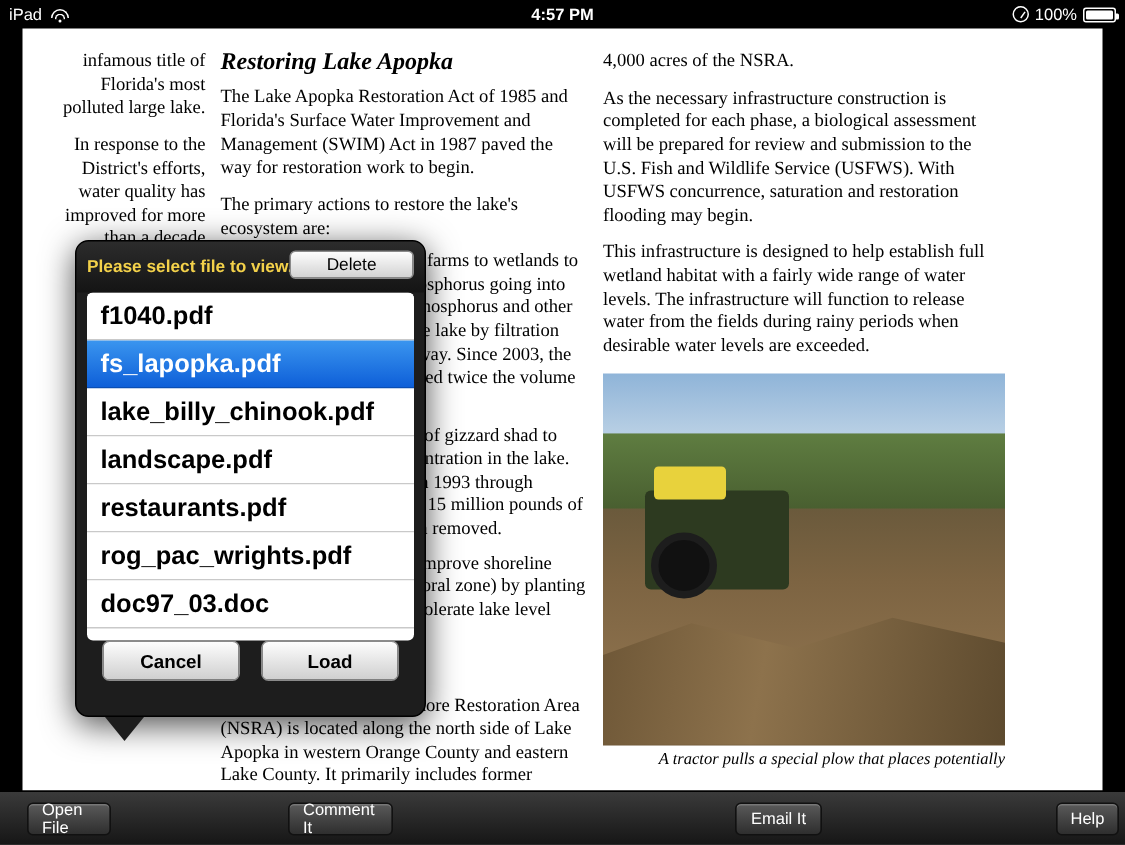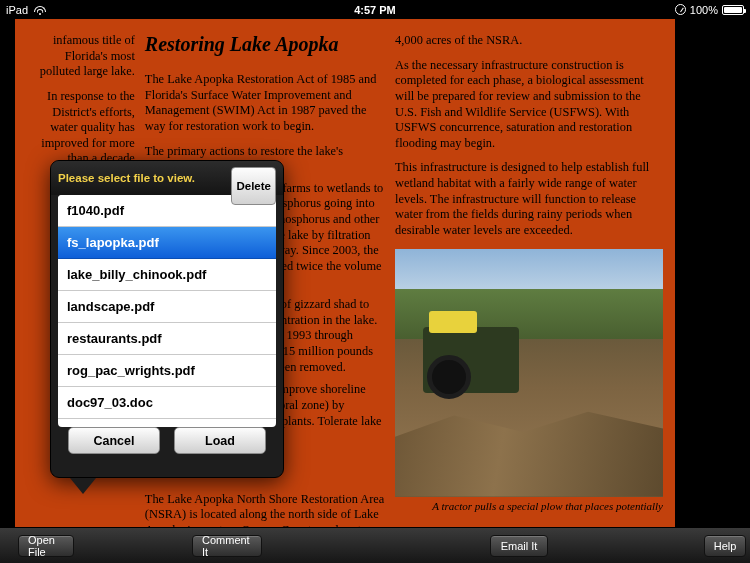--- a/index.html
+++ b/index.html
@@ -51,39 +51,39 @@
     position: relative; display: inline-block;
   }
   .lock-ico:after {
     content: ''; position: absolute; left: 4px; top: 1.5px; width: 1px; height: 5px; background: #fff;
     transform: rotate(35deg); transform-origin: bottom;
   }
 
   
   .page {
     position: absolute; top: 19px; left: 15px;
-    width: 660px; height: 508px;
-    background: #c2410c;
+    width: 720px; height: 508px;
+    background: #ffffff;
     overflow: hidden;
   }
   .cols {
     position: absolute; inset: 0;
     padding: 14px 12px 10px 12px;
     display: flex;
     gap: 10px;
   }
   .col { width: 232px; }
   .col.narrow { width: 110px; text-align: right; }
   .col.mid { width: 245px; }
   .col.right { width: 270px; }
   .doc-h {
     font-family: "Liberation Serif", serif;
     font-weight: bold; font-style: italic;
-    font-size: 20px; color: #000;
-    margin-bottom: 16px; line-height: 1.15;
+    font-size: 16px; color: #000;
+    margin-bottom: 6px; line-height: 1.15;
   }
   .doc-p {
     font-family: "Liberation Serif", serif;
     font-size: 12.4px; line-height: 1.26; color: #000;
     margin-bottom: 9px;
   }
   .doc-p.tight { margin-bottom: 6px; }
   ul.doc-list { list-style: none; margin: 0 0 8px 0; padding: 0; }
   ul.doc-list li {
     font-family: "Liberation Serif", serif;
@@ -164,40 +164,40 @@
     background: linear-gradient(#2c2c2c, #141414);
     display: flex; align-items: center;
     padding: 0 7px;
     position: relative;
   }
   .picker-title {
     color: #f3d14a; font-size: 11.5px; font-weight: bold;
   }
   .delete-btn {
     position: absolute; right: 7px; top: 6px;
-    height: 38px; padding: 0 4px;
+    height: 19px; padding: 0 24px;
     background: linear-gradient(#fdfdfd, #d2d2d2);
     border: 1px solid #8a8a8a; border-radius: 4px;
-    color: #000; font-size: 11.5px; font-weight: bold;
+    color: #000; font-size: 11.5px; font-weight: normal;
     display: flex; align-items: center; justify-content: center;
     cursor: pointer;
   }
   .file-list {
     margin: 0 7px;
     background: #fff;
     border-radius: 4px;
     flex: 1;
     overflow: hidden;
   }
   .file-row {
     height: 32px;
     display: flex; align-items: center;
     padding: 0 9px;
     border-bottom: 1px solid #c9c9c9;
-    font-size: 13px; font-weight: bold; color: #000;
+    font-size: 17px; font-weight: bold; color: #000;
     background: #fff;
     cursor: pointer;
   }
   .file-row.selected {
     background: linear-gradient(#3a95ef, #0e5fd8);
     color: #fff;
     border-bottom: 1px solid #0a4eb4;
   }
   .picker-foot {
     height: 50px;

